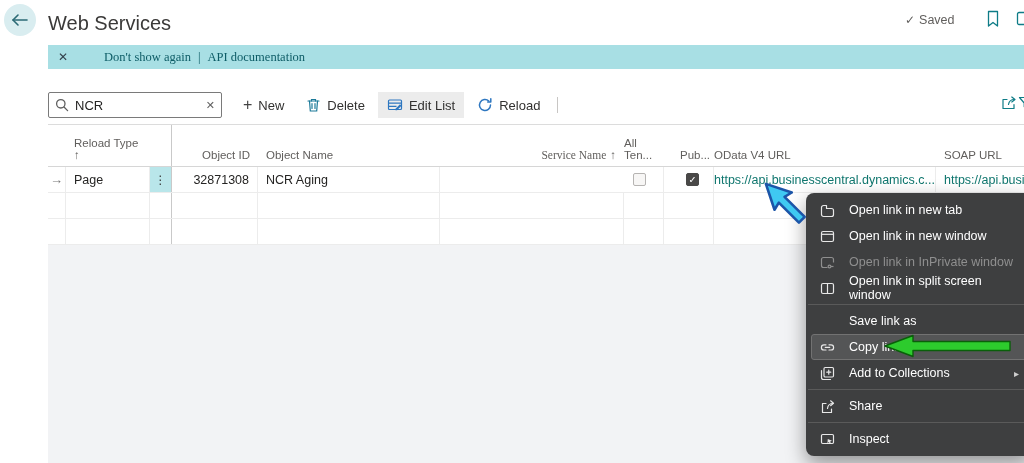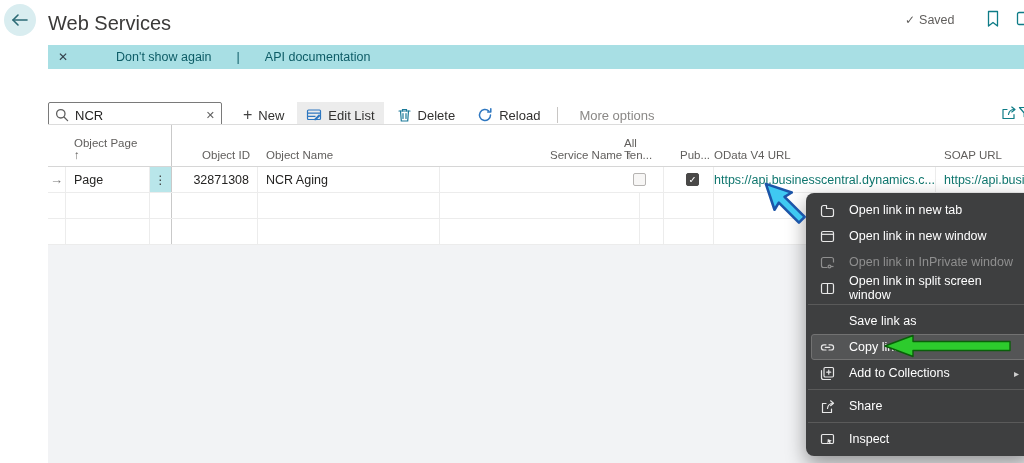--- a/index.html
+++ b/index.html
@@ -20,24 +20,24 @@
   .page-title { position:absolute; left:48px; top:12px; font-size:20px; font-weight:400; color:#3b3a39; }
   .saved { position:absolute; left:905px; top:13px; font-size:12.5px; color:#605e5c; display:flex; gap:4px; align-items:center; }
   .saved .chk { font-size:12px; color:#605e5c; }
   .top-icon { position:absolute; top:10px; }
   
   .notif {
     position:absolute; left:48px; top:45px; width:976px; height:24px;
     background:#a8dfe4; display:flex; align-items:center; font-size:12.5px; color:#28323c;
   }
   .notif-close { margin:0 14px 0 10px; font-size:12px; color:#33414b; cursor:pointer; }
-  .notif-actions { margin-left:34px; color:#0d5c66; display:flex; gap:25px; white-space:nowrap; }
+  .notif-actions { margin-left:22px; color:#0d5c66; display:flex; gap:7px; white-space:nowrap;font-family:Liberation Serif, serif; }
   .notif-actions a { color:#0d5c66; text-decoration:none; cursor:pointer; }
   
-  .toolbar { position:absolute; left:48px; top:98px; width:976px; height:34px; display:flex; align-items:center; }
+  .toolbar { position:absolute; left:48px; top:88px; width:976px; height:34px; display:flex; align-items:center; }
   .searchbox {
     width:174px; height:26px; border:1px solid #7a7a7a; border-radius:2px;
     display:flex; align-items:center; padding:0 6px; gap:6px; background:#fff;
   }
   .searchbox .sval { flex:1; font-size:13px; color:#252423; }
   .searchbox .sclear { color:#616161; font-size:11px; cursor:pointer; }
   .tb-btn {
     display:flex; align-items:center; gap:6px; border:none; background:transparent;
     font-size:13px; color:#323130; padding:5px 9px; margin-left:4px; cursor:pointer; white-space:nowrap;
     font-family: inherit;
@@ -55,21 +55,21 @@
   .cell { position:absolute; top:0; height:100%; padding:0 8px; font-size:12.5px; color:#252423;
           display:flex; align-items:center; overflow:hidden; white-space:nowrap; border-right:1px solid #ececec; }
   .hcell { position:absolute; top:0; height:100%; padding:2px 8px 5px; font-size:11.5px; color:#605e5c;
            display:flex; flex-direction:column; justify-content:flex-end; overflow:hidden; white-space:nowrap; }
   
   .c0 { left:0;   width:18px; padding:0 2px; justify-content:center; }
   .c1 { left:18px;  width:84px; }
   .c2 { left:102px; width:22px; justify-content:center; padding:0; }
   .c3 { left:124px; width:86px; }
   .c4 { left:210px; width:182px; }
-  .c5 { left:416px; width:176px; }
+  .c5 { left:400px; width:176px;font-family:Liberation Serif, serif; }
   .c6 { left:568px; width:48px; }
   .c7 { left:616px; width:42px;margin-left:8px; }
   .c8 { left:658px; width:230px; }
   .c9 { left:888px; width:88px; border-right:none; }
   .cell.c2 { border-right:1px solid #c9c9c9; }
   .ghead .hdiv { position:absolute; left:123px; top:0; width:1px; height:100%; background:#c9c9c9; }
   .num { justify-content:flex-end; }
   .rowmark { color:#767676; font-size:13px; }
   .ell-cell { background:#b9e6ea; color:#3a3a3a; font-size:12px; letter-spacing:0; }
   .cbx { width:13px; height:13px; border:1px solid #b6b4b2; background:#f7f6f5; border-radius:2px; margin:auto; }
@@ -139,72 +139,69 @@
       </svg>
     <span class="sval">NCR</span>
     <span class="sclear">✕</span>
   </div>
 
   <button class="tb-btn">
     <span class="plus">+</span>
     <span>New</span>
   </button>
 
-  <button class="tb-btn active">
-    <svg width="16" height="16" viewBox="0 0 16 16" fill="none" stroke="#2e77c0" stroke-width="1.2" stroke-linejoin="round">
-        <rect x="1.5" y="3" width="13" height="9.5" rx="1"></rect>
-        <path d="M1.5 6.2h13M1.5 9.4h8"></path>
-        <path d="M9.5 13.5l4.5-4.5 1.5 1.5-4.5 4.5h-1.5z" fill="#2e77c0" stroke="none" transform="translate(-1,-1.8)"></path>
-      </svg>
-    <span>Edit List</span>
-  </button>
-
   <button class="tb-btn">
     <svg width="15" height="16" viewBox="0 0 15 16" fill="none" stroke="#1c7a99" stroke-width="1.2" stroke-linecap="round">
         <path d="M2 4h11"></path>
         <path d="M5.5 4V2.5h4V4"></path>
         <path d="M3.5 4l.8 10h6.4l.8-10"></path>
         <path d="M6 6.5v5M9 6.5v5"></path>
       </svg>
     <span>Delete</span>
   </button>
 
+  <button class="tb-btn active">
+    <svg width="16" height="16" viewBox="0 0 16 16" fill="none" stroke="#2e77c0" stroke-width="1.2" stroke-linejoin="round">
+        <rect x="1.5" y="3" width="13" height="9.5" rx="1"></rect>
+        <path d="M1.5 6.2h13M1.5 9.4h8"></path>
+        <path d="M9.5 13.5l4.5-4.5 1.5 1.5-4.5 4.5h-1.5z" fill="#2e77c0" stroke="none" transform="translate(-1,-1.8)"></path>
+      </svg>
+    <span>Edit List</span>
+  </button>
+
   <button class="tb-btn">
     <svg width="16" height="16" viewBox="0 0 16 16" fill="none" stroke="#2e77c0" stroke-width="1.5" stroke-linecap="round">
         <path d="M13.5 8a5.5 5.5 0 1 1-1.7-3.97"></path>
         <path d="M13.8 1.8v3.1h-3.1" stroke-linejoin="round"></path>
       </svg>
     <span>Reload</span>
   </button>
 
 
   <span class="tb-sep"></span>
 
-  <button class="tb-btn tb-more">
-    <span>More options</span>
-  </button>
 
   <button class="tb-icon-btn" style="left:952px;">
     <svg width="18" height="16" viewBox="0 0 18 16" fill="none" stroke="#0e7c87" stroke-width="1.2" stroke-linecap="round" stroke-linejoin="round">
         <path d="M7 4.5H3v9h11v-4"></path>
         <path d="M8.5 9.5c.5-3.5 2.5-5 6-5"></path>
         <path d="M11.8 2l3.2 2.5-3.2 2.5"></path>
       </svg>
   </button>
   <button class="tb-icon-btn" style="left:970px;">
     <svg width="16" height="16" viewBox="0 0 16 16" fill="none" stroke="#0e7c87" stroke-width="1.2" stroke-linejoin="round">
         <path d="M1.5 2.5h13L9.8 8v5.5l-3.6-1.8V8z"></path>
       </svg>
   </button>
 </div>
 
 <div class="grid">
   <div class="ghead">
     <div class="hcell c1">
-      <span>Object Page</span>
+      <span>Reload Type</span>
       <span>↑</span>
     </div>
     <div class="hcell c3" style="align-items:flex-end;">
       <span>Object ID</span>
     </div>
     <div class="hcell c4">
       <span>Object Name</span>
     </div>
     <div class="hcell c5" style="flex-direction:row; align-items:flex-end; gap:4px;">
       <span>Service Name</span>

